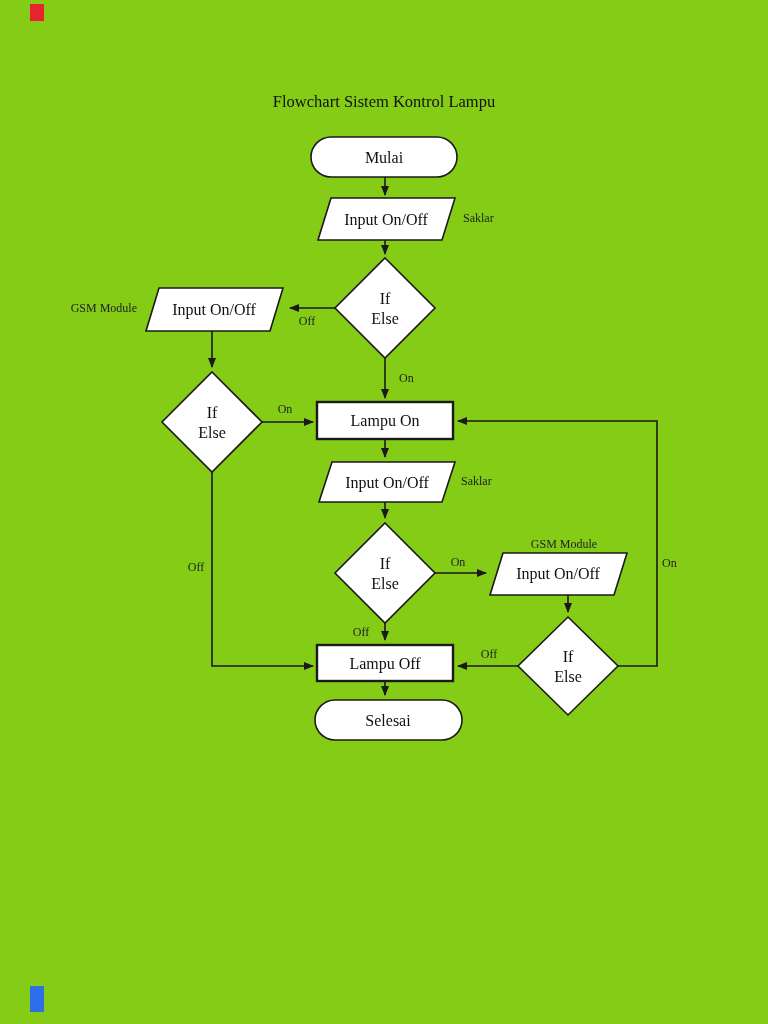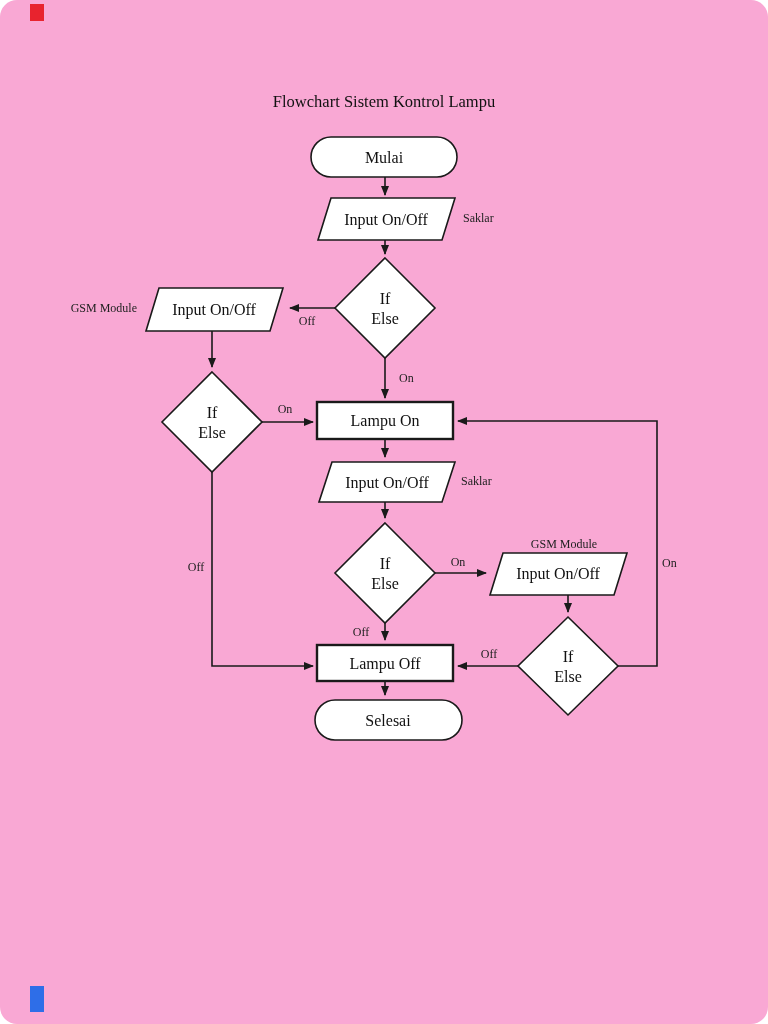--- a/index.html
+++ b/index.html
@@ -58,21 +58,21 @@
   }
   .edge-label {
     font-family: "Liberation Serif", "DejaVu Serif", serif;
     font-size: 12px;
     fill: #222222;
   }
 </style>
 </head>
 <body>
 
-<div id="page" style="background: #f9a8d4; border-radius: 17px;">
+<div id="page" style="background: #84cc16;">
 
   <div id="mark-top" class="corner-mark" style="background: rgb(232, 35, 46);"></div>
   <div id="mark-bottom" class="corner-mark" style="background: rgb(46, 110, 232);"></div>
 
   <svg width="768" height="1024" viewBox="0 0 768 1024">
     <defs>
       <marker id="arrow" markerWidth="10" markerHeight="8" refX="9" refY="4" orient="auto" markerUnits="userSpaceOnUse">
         <path d="M0,0 L10,4 L0,8 Z" fill="#1a1a1a"></path>
       </marker>
     </defs>

